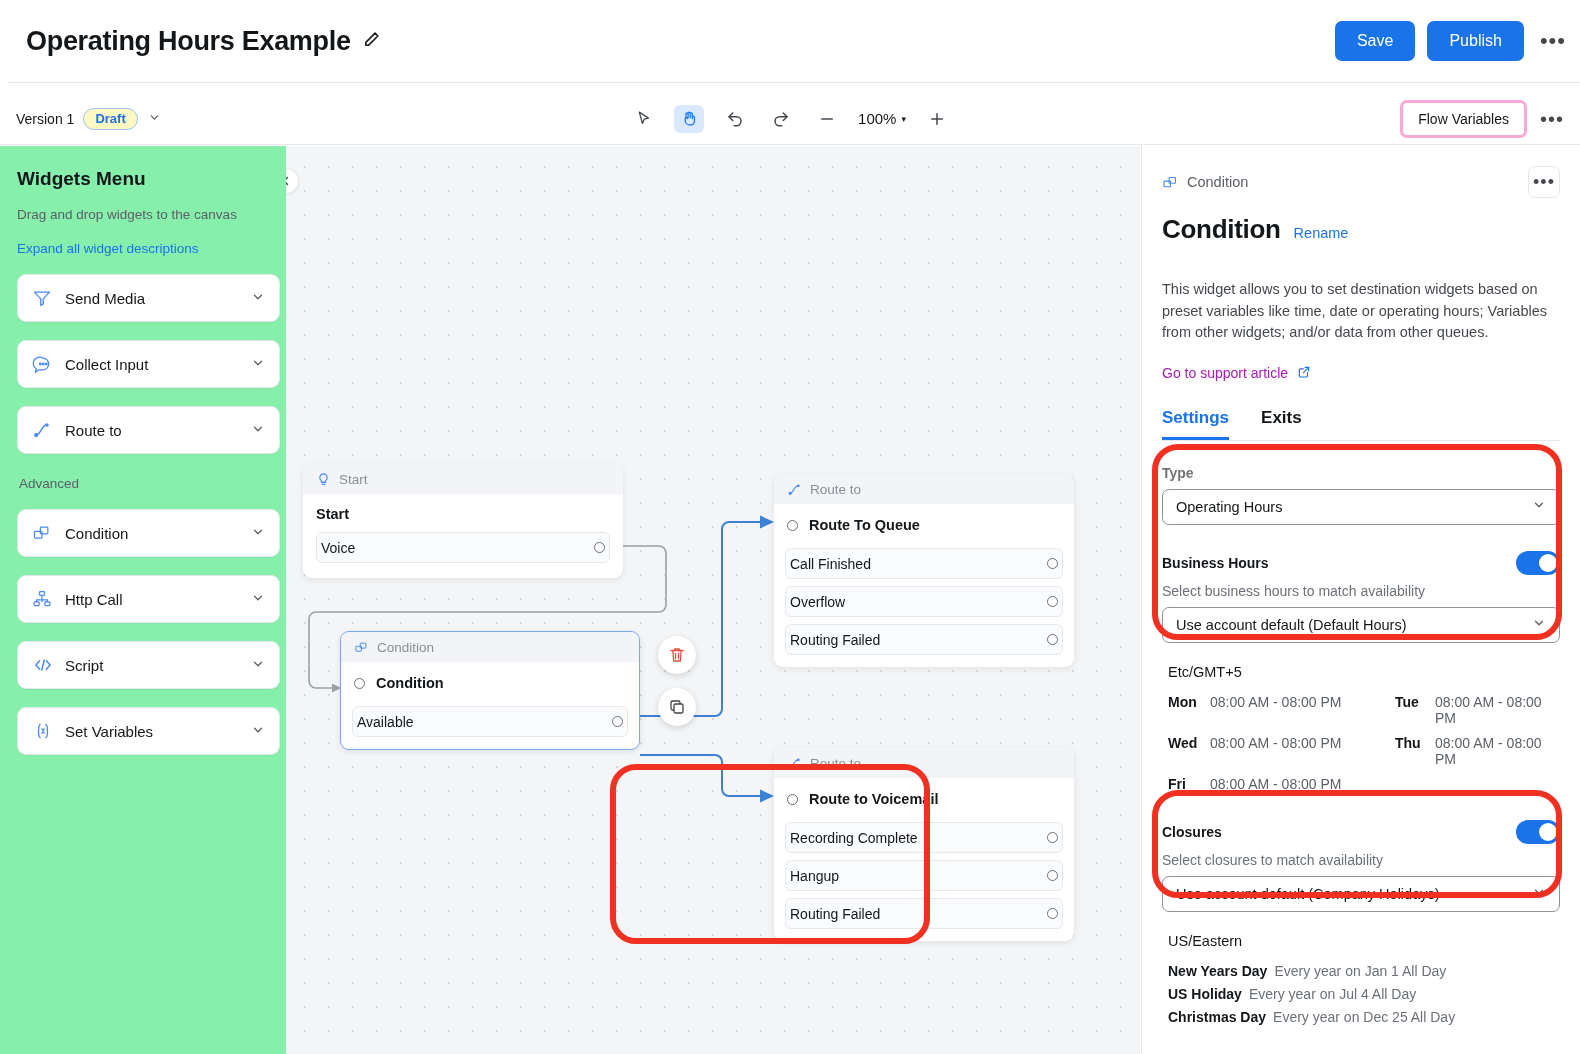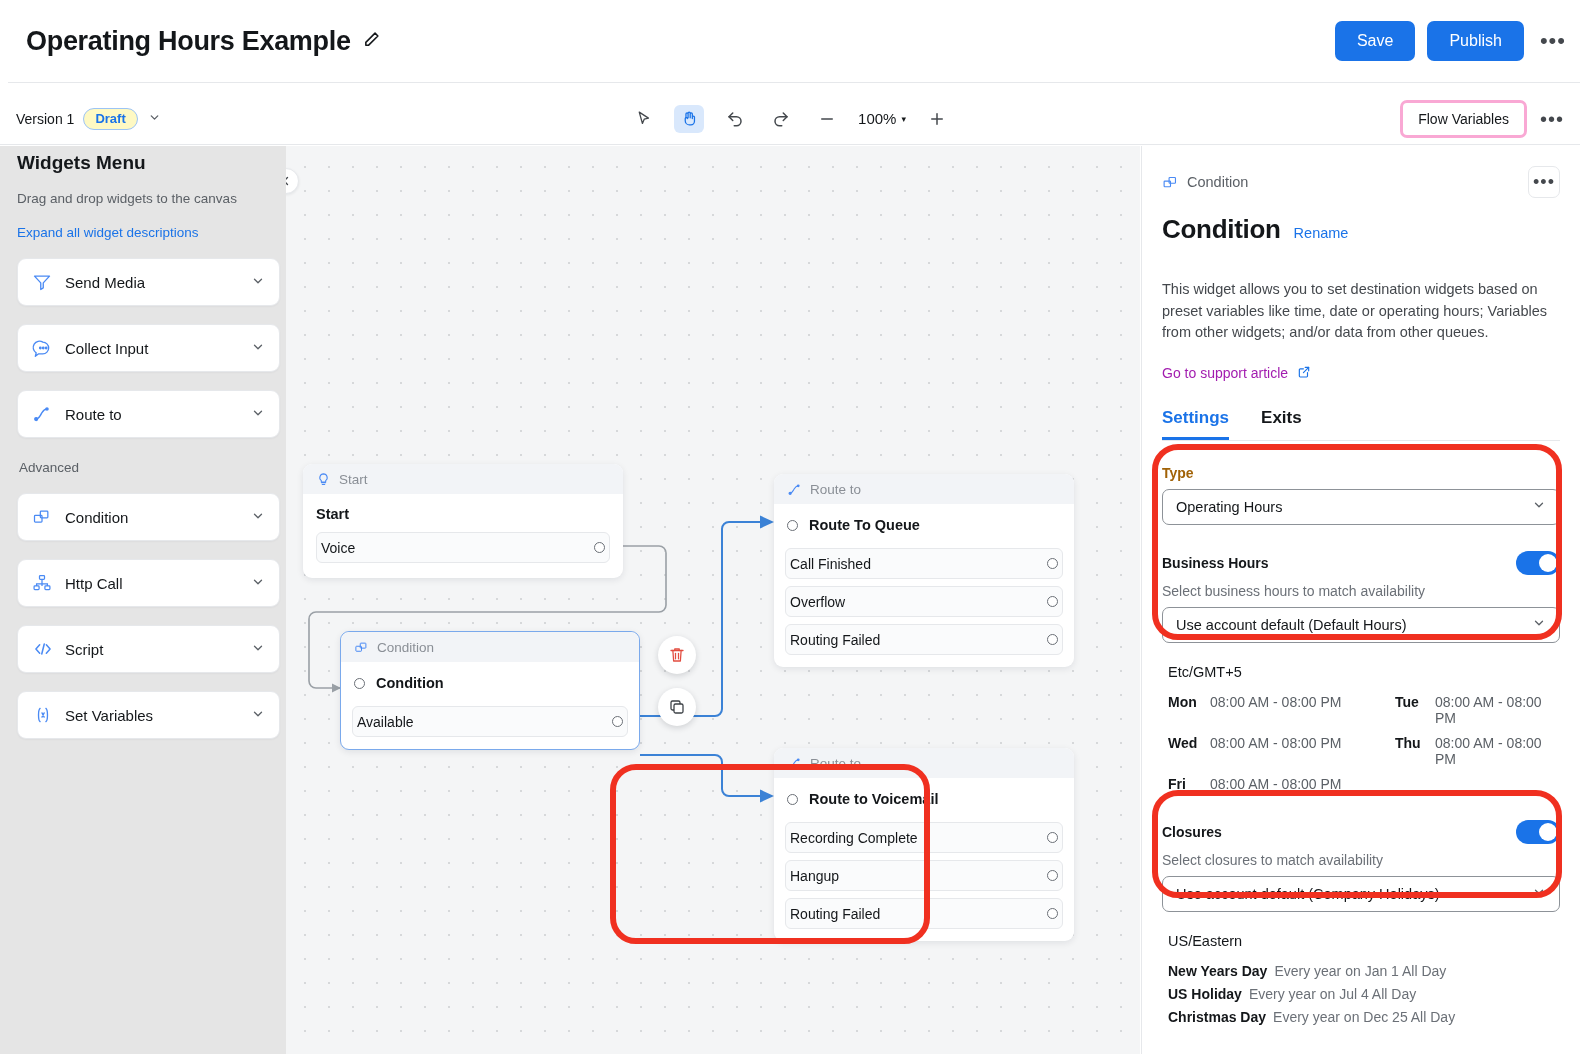--- a/index.html
+++ b/index.html
@@ -67,21 +67,21 @@
   .flowvars-btn {
     border: 3px solid #f9a8d4; background: #fff; border-radius: 7px;
     font-size: 14px; color: #14171a; font-family: inherit;
     padding: 8px 15px; cursor: pointer;
   }
   .tb-kebab { font-size: 20px; color: #44484d; letter-spacing: 1px; cursor: pointer; line-height: 12px; }
 
   
   .sidebar {
     position: absolute; left: 0; top: 146px; width: 298px; height: 908px;
-    background: #e5e5e5; border-right: 1px solid #e6e8eb; padding: 6px 17px 0;
+    background: #86efac; border-right: 1px solid #e6e8eb; padding: 22px 17px 0;
     overflow: hidden;
   }
   .sb-title { font-size: 19px; font-weight: bold; color: #14171a; }
   .sb-sub { margin-top: 17px; font-size: 13.5px; color: #5b6066; }
   .sb-expand {
     margin-top: 19px; font-size: 13.5px; color: #1a73e8; font-weight: 500; cursor: pointer;
   }
   .sb-adv { margin-top: 5px; font-size: 13.5px; color: #5b6066; padding-left: 2px; }
   .widget-card {
     margin-top: 18px; height: 48px; background: #fff;
@@ -188,21 +188,21 @@
   .tabs {
     margin-top: 26px; display: flex; gap: 32px;
     border-bottom: 1px solid #e6e8eb; position: relative;
   }
   .tab {
     font-size: 17px; font-weight: bold; color: #14171a;
     padding-bottom: 12px; cursor: pointer;
   }
   .tab.active { color: #1a73e8; box-shadow: inset 0 -3px 0 #1a73e8; }
 
-  .field-label { margin-top: 24px; font-size: 14px; font-weight: bold; color: #a16207; }
+  .field-label { margin-top: 24px; font-size: 14px; font-weight: bold; color: #737373; }
   .select {
     margin-top: 8px; height: 36px; border: 1px solid #8d9298; border-radius: 7px;
     display: flex; align-items: center; padding: 0 13px;
     font-size: 14.5px; color: #14171a; cursor: pointer; background: #fff;
   }
   .select .sv { flex: 1; }
   .select .sc { color: #5b6066; font-size: 12px; }
   .row-toggle { margin-top: 26px; display: flex; align-items: center; }
   .row-toggle .rl { font-size: 14px; font-weight: bold; color: #14171a; }
   .toggle {

